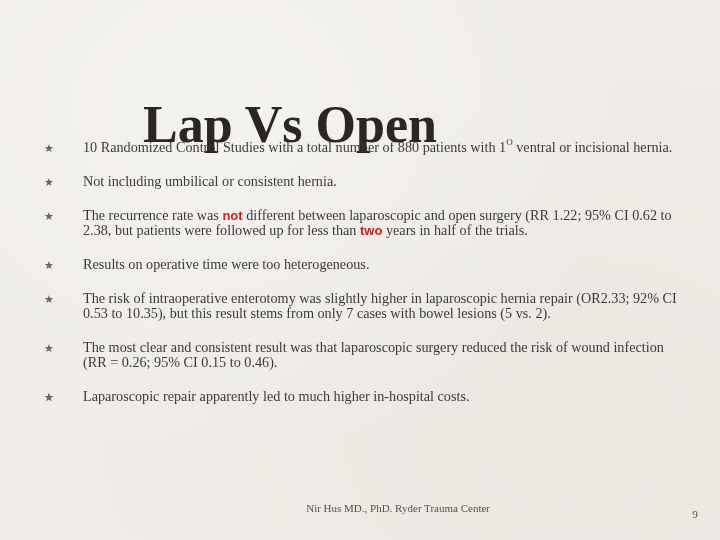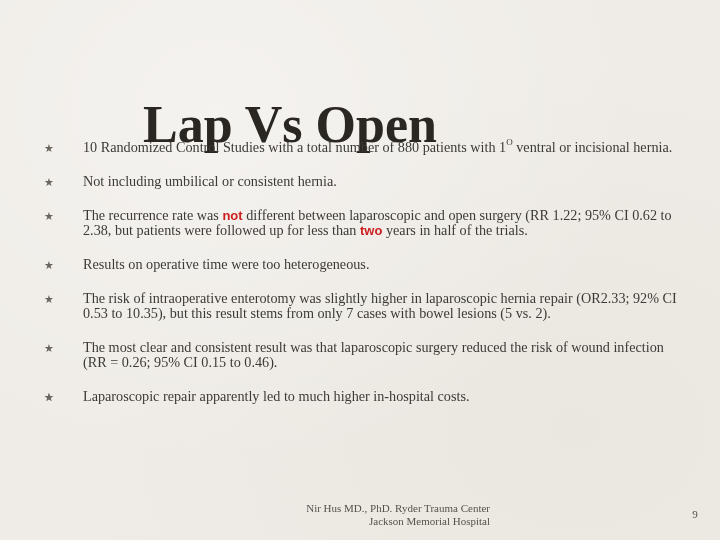--- a/index.html
+++ b/index.html
@@ -136,17 +136,16 @@
     </li>
 
     <li class="bullet">
       <span class="star">★</span>
       <span class="text"><span>Laparoscopic repair apparently led to much higher in-hospital costs.</span></span>
     </li>
   </ul>
 
   <div class="footer">
     <div>Nir Hus MD., PhD. Ryder Trauma Center</div>
-    <div>Jackson Memorial Hospital</div>
   </div>
 
   <div class="page-num">9</div>
 </div>
 
 </body></html>

